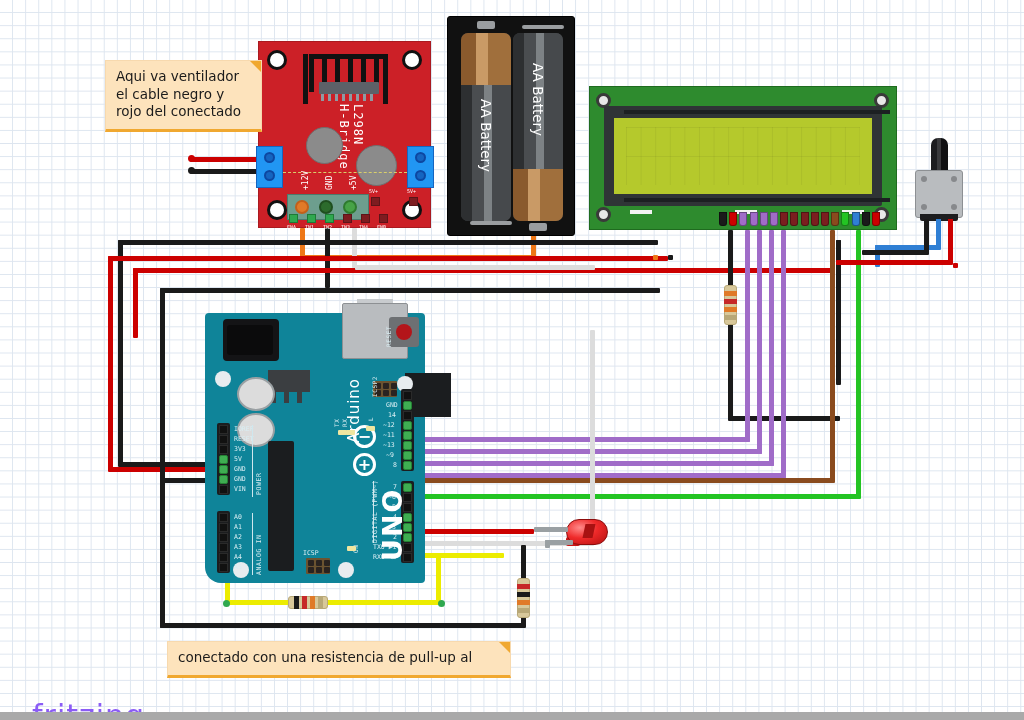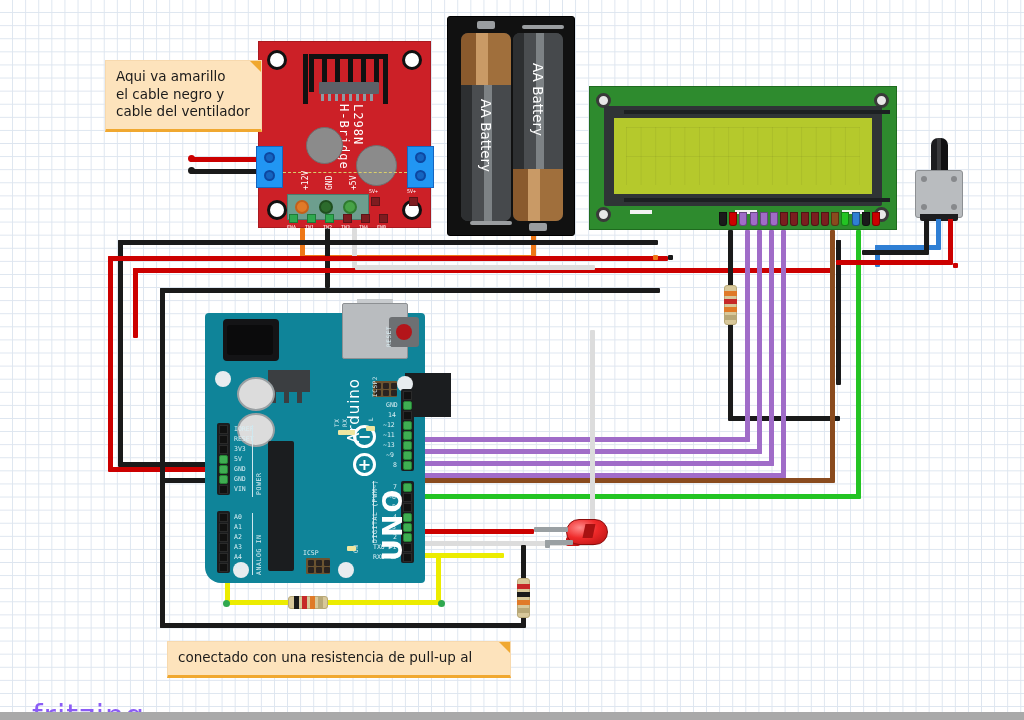--- a/index.html
+++ b/index.html
@@ -499,23 +499,23 @@
   </div>
 
   <div id="ledpart">
     <div class="flange"></div>
     <div class="dome"></div>
     <div class="die"></div>
   </div>
 
   <div class="note" id="note1" style="left:105px;top:60px;width:157px;">
     <div class="fold"></div>
-    <div>Aqui va amarillo</div>
+    <div>Aqui va ventilador</div>
     <div>el cable negro y</div>
-    <div>cable del ventilador</div>
+    <div>rojo del conectado</div>
   </div>
 
   <div class="note" id="note2" style="left:167px;top:641px;width:344px;">
     <div class="fold"></div>
     <div>conectado con una resistencia de pull-up al</div>
   </div>
 
   <div id="fz">fritzing</div>
   <div id="bottombar"></div>
 <div class="res" style="left: 721px; top: 285px; width: 19px; height: 40px;">

